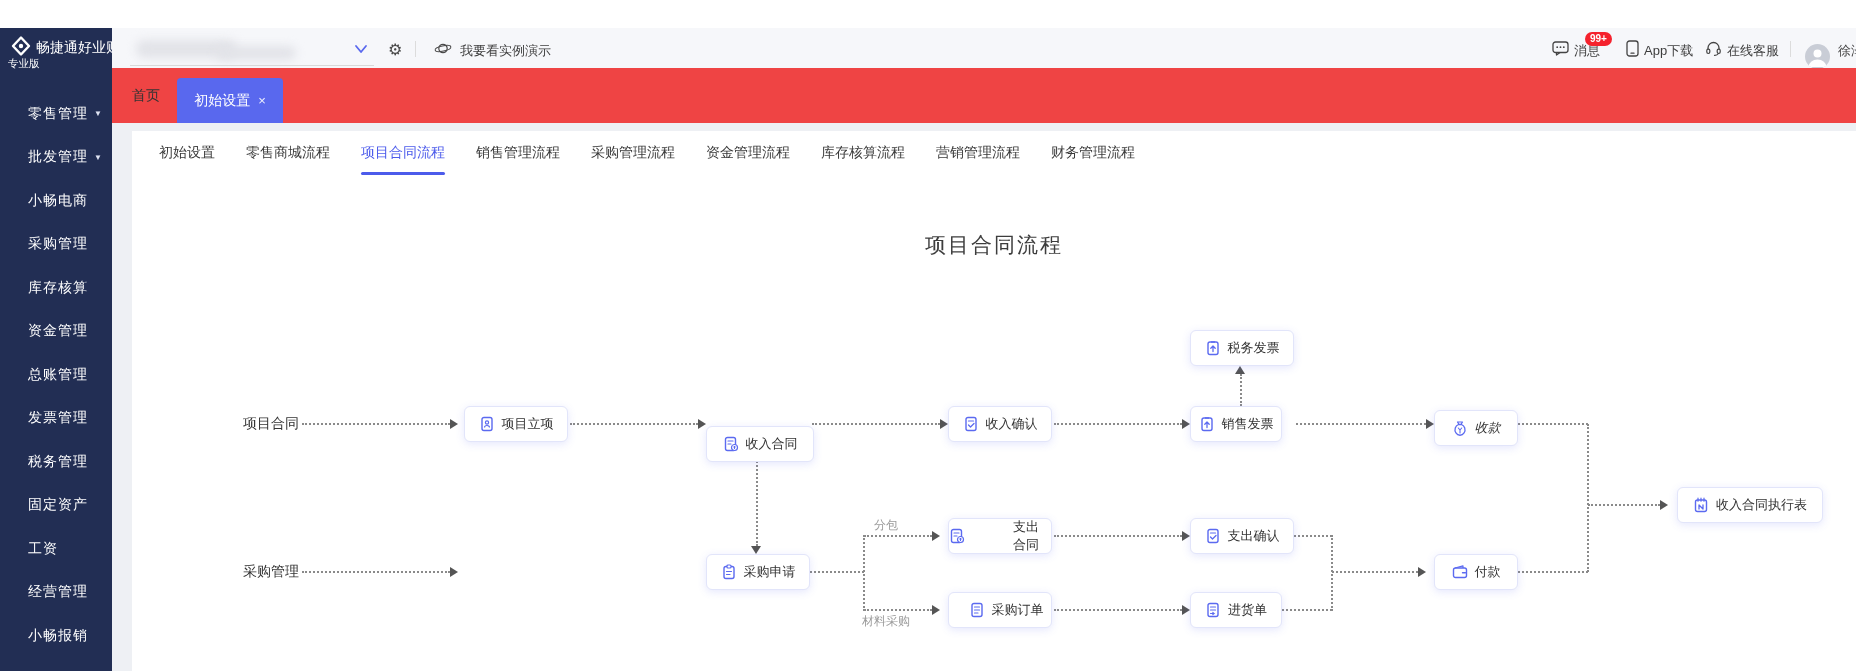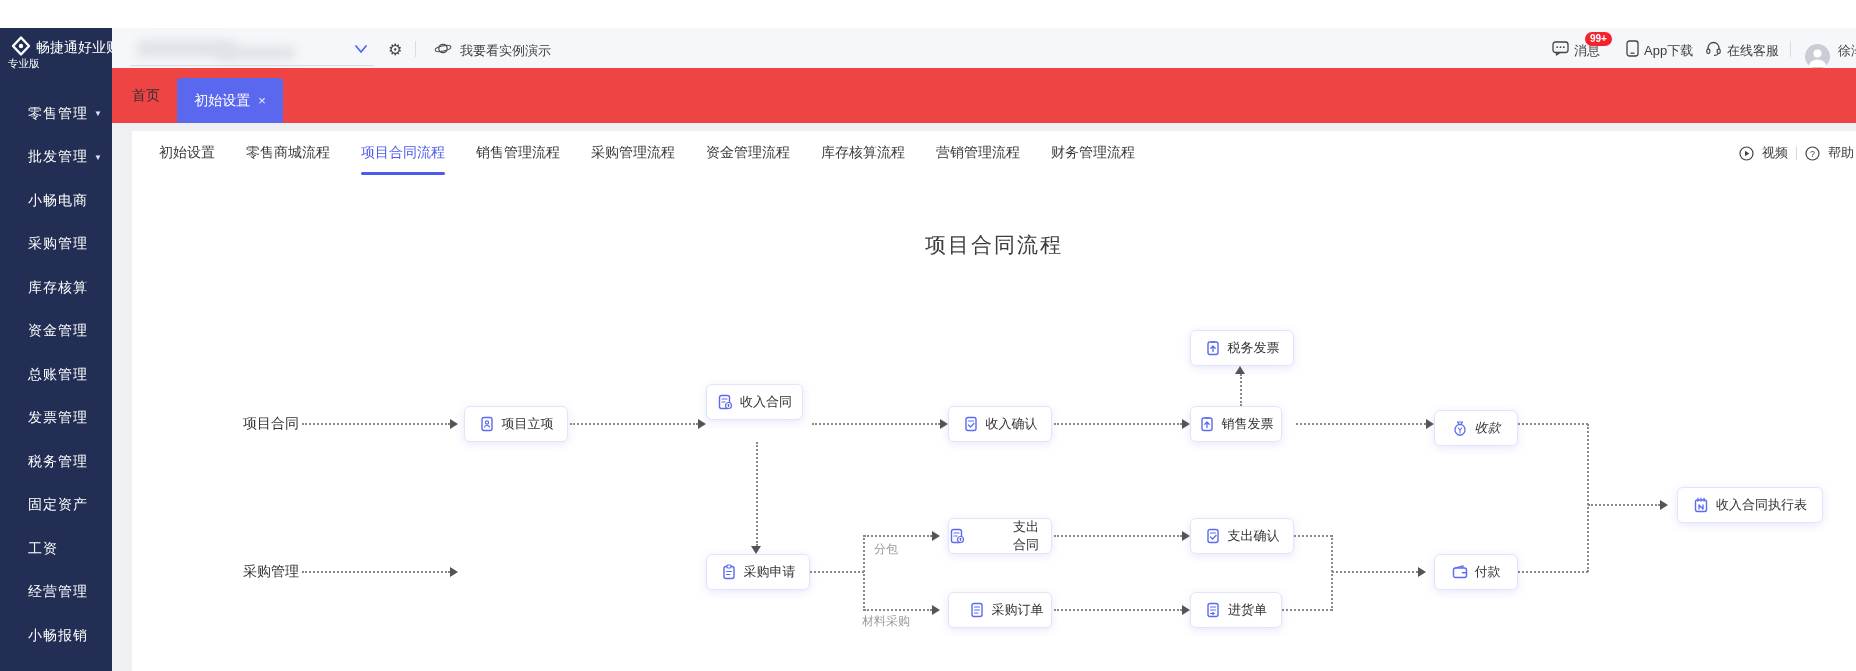--- a/index.html
+++ b/index.html
@@ -218,42 +218,29 @@
         <span>库存核算流程</span>
       </div>
     <div class="subtab">
         <span>营销管理流程</span>
       </div>
     <div class="subtab">
         <span>财务管理流程</span>
       </div>
   </div>
 
-  <div id="vidhelp">
-    <svg width="15" height="15" viewBox="0 0 15 15">
-      <circle cx="7.5" cy="7.5" r="6.5" fill="none" stroke="#444" stroke-width="1.2"></circle>
-      <path d="M6 4.8 L10.3 7.5 L6 10.2 Z" fill="#444"></path>
-    </svg>
-    <span>视频</span>
-    <span class="sep"></span>
-    <svg width="15" height="15" viewBox="0 0 15 15">
-      <circle cx="7.5" cy="7.5" r="6.5" fill="none" stroke="#444" stroke-width="1.2"></circle>
-      <text x="7.5" y="10.6" font-size="9" text-anchor="middle" fill="#444" font-family="Liberation Sans, sans-serif">?</text>
-    </svg>
-    <span>帮助</span>
-  </div>
 
   <div id="flow-title">项目合同流程</div>
 </div>
 
 <div>
 
   <div class="rowlab" style="left:243px;top:415px;">项目合同</div>
   <div class="rowlab" style="left:243px;top:563px;">采购管理</div>
-  <div class="minilab" style="left:874px;top:541px;">分包</div>
+  <div class="minilab" style="left:874px;top:517px;">分包</div>
   <div class="minilab" style="left:862px;top:613px;">材料采购</div>
 
   <div class="hl" style="left:302px;top:423px;width:148px;"></div>
     <div class="ah r" style="left:450px;top:419px;"></div>
   <div class="hl" style="left:570px;top:423px;width:128px;"></div>
     <div class="ah r" style="left:698px;top:419px;"></div>
   <div class="hl" style="left:812px;top:423px;width:128px;"></div>
     <div class="ah r" style="left:940px;top:419px;"></div>
   <div class="hl" style="left:1054px;top:423px;width:128px;"></div>
     <div class="ah r" style="left:1182px;top:419px;"></div>
@@ -295,21 +282,21 @@
     <div class="ah r" style="left:1182px;top:605px;"></div>
 
   <div class="node" style="left:464px;top:406px;width:104px;">
     <svg width="16" height="16" viewBox="0 0 16 16">
         <rect x="3" y="1.5" width="10" height="13" rx="2" fill="none" stroke="#5b6af0" stroke-width="1.4"></rect>
         <circle cx="8" cy="6.5" r="1.6" fill="none" stroke="#5b6af0" stroke-width="1.2"></circle>
         <path d="M5.5 11.5 a2.5 2 0 0 1 5 0" fill="none" stroke="#5b6af0" stroke-width="1.2"></path>
       </svg>
     <span>项目立项</span>
   </div>
-  <div class="node" style="left:706px;top:384px;width:97px;">
+  <div class="node" style="left:706px;top:426px;width:108px;">
     <svg width="16" height="16" viewBox="0 0 16 16">
         <rect x="2.5" y="1.5" width="10" height="13" rx="2" fill="none" stroke="#5b6af0" stroke-width="1.4"></rect>
         <path d="M5 5h5M5 8h3" stroke="#5b6af0" stroke-width="1.2" stroke-linecap="round"></path>
         <circle cx="11.5" cy="11.5" r="3" fill="#fff" stroke="#5b6af0" stroke-width="1.2"></circle>
         <path d="M11.5 10v3M10.3 11h2.4" stroke="#5b6af0" stroke-width="1"></path>
       </svg>
     <span>收入合同</span>
   </div>
   <div class="node" style="left:948px;top:406px;width:104px;">
     <svg width="16" height="16" viewBox="0 0 16 16">

